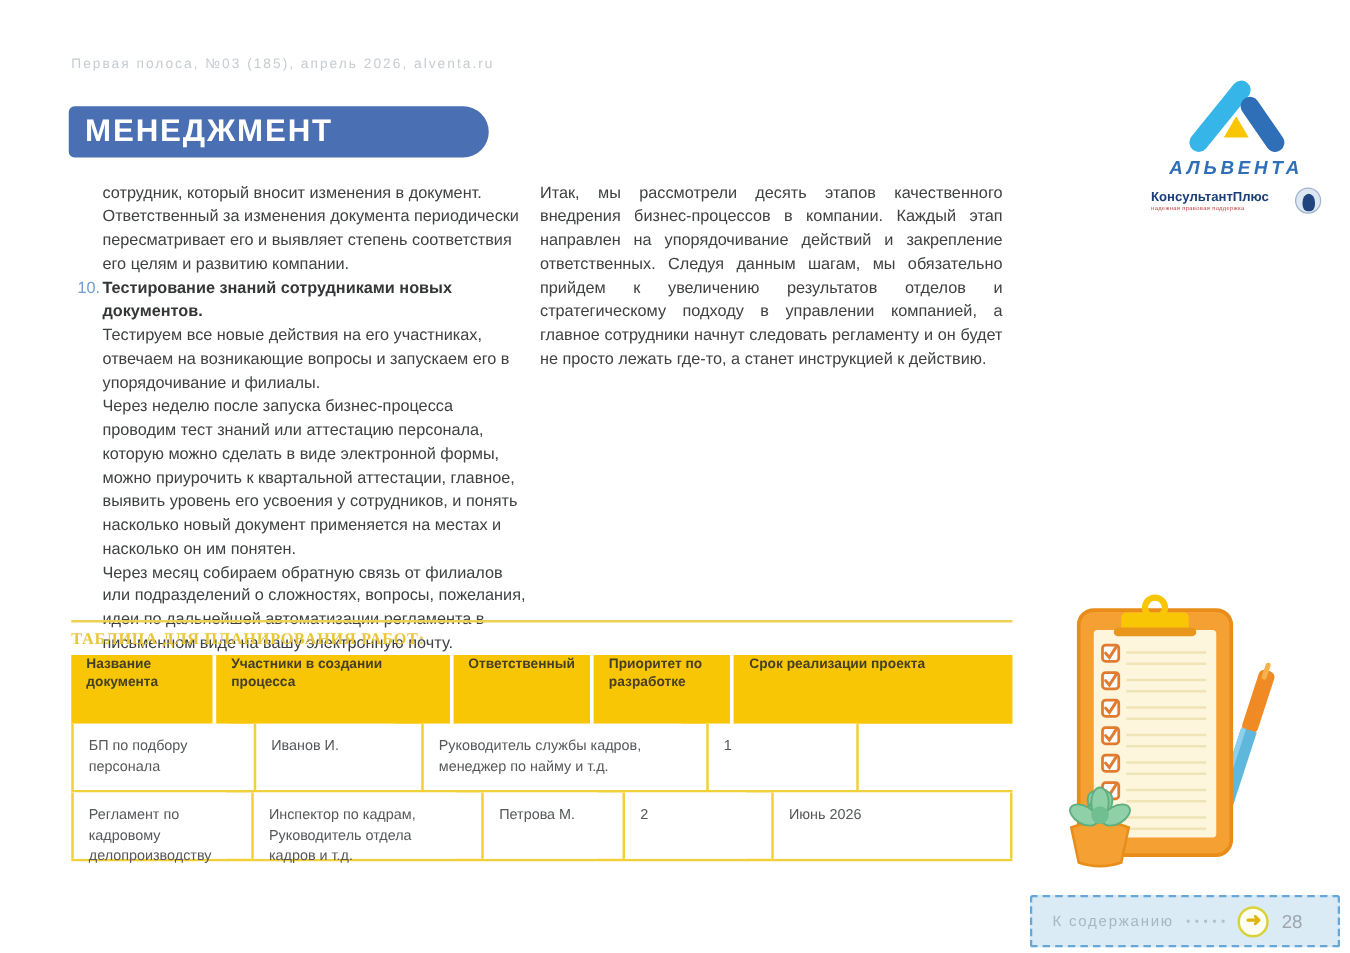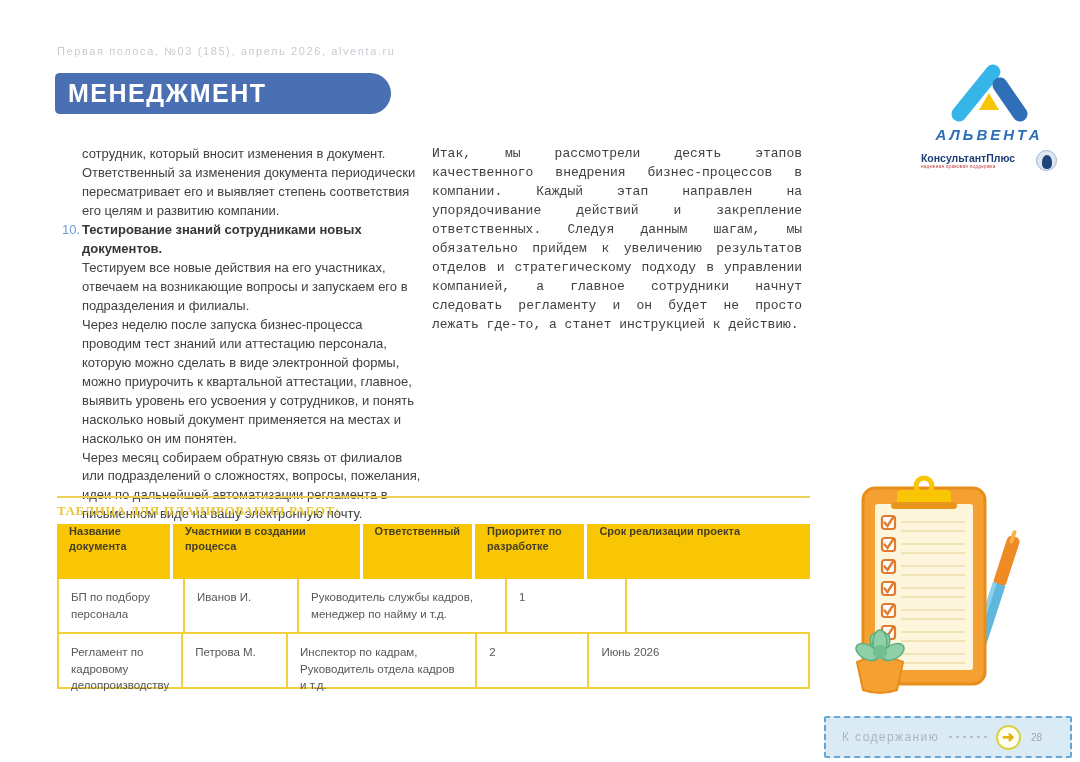--- a/index.html
+++ b/index.html
@@ -11,21 +11,21 @@
   }
 
   
   .meta-line {
     position:absolute; left:57px; top:33px;
     font-size:11px; letter-spacing:1.6px; color:#c7ccd1;
   }
 
   
   .section-banner {
-    position:absolute; left:55px; top:61px; width:336px; height:41px;
+    position:absolute; left:55px; top:73px; width:336px; height:41px;
     background:#4a6fb3; border-radius:5px 22px 22px 5px;
     display:flex; align-items:center; padding-left:13px;
   }
   .section-banner span {
     color:#ffffff; font-weight:bold; font-size:25px; letter-spacing:1.5px;
   }
 
   
   .logo-block { position:absolute; left:928px; top:52px; width:122px; text-align:center; }
   .logo-mark { display:block; margin:0 auto; }
@@ -35,40 +35,40 @@
   .partner-name { display:block; color:#1c3e78; font-weight:bold; font-size:10.5px; }
   .partner-tagline { display:block; color:#c23b3b; font-size:4.6px; letter-spacing:.3px; }
   .partner-emblem { width:21px; height:21px; border-radius:50%; background:#dde7f2; border:1px solid #9fb4cd;
     position:relative; overflow:hidden; flex:0 0 auto; }
   .partner-emblem::after { content:""; position:absolute; left:5px; top:4px; width:10px; height:14px;
     background:#20457c; border-radius:50% 50% 40% 40%; }
 
   
   .col { position:absolute; top:133px; font-size:13px; line-height:1.46; color:#3e4042; }
   .col-left  { left:62px;  width:360px; }
-  .col-right { left:432px; width:370px; text-align:justify;font-family:Liberation Mono, monospace; }
+  .col-right { left:432px; width:370px; text-align:justify; }
   .col-left .intro { padding-left:20px; }
   .list-item { position:relative; padding-left:20px; }
   .list-item .num { position:absolute; left:0; top:0; color:#6e9cd3; }
   .list-item .item-title { font-weight:bold; color:#333537; }
   .list-item p { margin:0; }
 
   
   .table-rule { position:absolute; left:57px; top:484px; width:753px; height:2px; background:#ecd154; }
   .table-title { position:absolute; left:57px; top:491px; font-weight:bold; font-size:13px;
     letter-spacing:.6px; color:#e9c73a;font-family:Liberation Serif, serif; }
   .plan-table { position:absolute; left:57px; top:512px; width:753px; }
   .t-row { display:flex; width:100%; }
   .t-head .t-cell {
     background:#f9c606; color:#463f24; font-weight:bold; font-size:11px; line-height:1.35;
     padding:0 12px; height:55px; border-right:3px solid #ffffff;
   }
   .t-head .t-cell:last-child { border-right:none; }
   .t-body { border-bottom:2px solid #f2d03c; }
-  .t-body .t-row { border-top:2px solid #f2d03c; }
+  .t-body .t-row { border-top:2px solid #f2d03c;gap:20px; }
   .t-body .t-row:first-child { border-top:none; }
   .t-body .t-cell {
     background:#ffffff; color:#55575a; font-size:11.5px; line-height:1.45;
     padding:10px 12px; height:53px; border-left:2px solid #f2d03c;
   }
   .t-body .t-cell:last-child { border-right:2px solid #f2d03c; }
   .c1 { width:126px; } .c2 { width:114px; } .c3 { width:208px; } .c4 { width:122px; } .c5 { width:245px; }
   .t-body .c1 { width:126px; } 
 
   
@@ -85,21 +85,21 @@
     flex:1; height:4px; margin:0 8px;
     background-image:radial-gradient(circle, #b4bfc7 1.1px, transparent 1.4px);
     background-size:7px 4px; background-repeat:repeat-x; background-position:left center;
   }
   .arrow-circle {
     width:25px; height:25px; border-radius:50%; background:#fffef2;
     border:2.5px solid #d9d23b; display:flex; align-items:center; justify-content:center;
     flex:0 0 auto;
   }
   .arrow-circle span { color:#e0b50f; font-size:15px; font-weight:bold; line-height:1; transform:translateY(-1px); }
-  .page-num { color:#9fa6ad; font-size:10px; margin-left:10px; }
+  .page-num { color:#9fa6ad; font-size:15px; margin-left:10px; }
 </style>
 </head>
 <body>
 
 <div class="page">
 
   <div class="meta-line">Первая полоса, №03 (185), апрель 2026, alventa.ru</div>
 
   <div class="section-banner">
     <span>МЕНЕДЖМЕНТ</span>
@@ -119,21 +119,21 @@
       </div>
       <div class="partner-emblem"></div>
     </div>
   </div>
 
   <div class="col col-left">
     <div class="intro">сотрудник, который вносит изменения в документ. Ответственный за изменения документа периодически пересматривает его и выявляет степень соответствия его целям и развитию компании.</div>
     <div class="list-item">
       <span class="num">10.</span>
       <div class="item-title">Тестирование знаний сотрудниками новых документов.</div>
-      <p>Тестируем все новые действия на его участниках, отвечаем на возникающие вопросы и запускаем его в подразделения и филиалы.</p>
+      <p>Тестируем все новые действия на его участниках, отвечаем на возникающие вопросы и запускаем его в упорядочивание и филиалы.</p>
       <p>Через неделю после запуска бизнес-процесса проводим тест знаний или аттестацию персонала, которую можно сделать в виде электронной формы, можно приурочить к квартальной аттестации, главное, выявить уровень его усвоения у сотрудников, и понять насколько новый документ применяется на местах и насколько он им понятен.</p>
       <p>Через месяц собираем обратную связь от филиалов или подразделений о сложностях, вопросы, пожелания, идеи по дальнейшей автоматизации регламента в письменном виде на вашу электронную почту.</p>
       <p>Дорабатываем документ при необходимости.</p>
     </div>
   </div>
 
   <div class="col col-right">
     <p>Итак, мы рассмотрели десять этапов качественного внедрения бизнес-процессов в компании. Каждый этап направлен на упорядочивание действий и закрепление ответственных.  Следуя данным шагам, мы обязательно прийдем к увеличению результатов отделов и стратегическому подходу в управлении компанией, а главное сотрудники начнут следовать регламенту и он будет не просто лежать где-то, а станет инструкцией к действию.</p>
   </div>
 
@@ -150,22 +150,22 @@
     </div>
     <div class="t-body">
       <div class="t-row">
         <div class="t-cell c1">БП по подбору персонала</div>
         <div class="t-cell c2">Иванов И.</div>
         <div class="t-cell c3">Руководитель службы кадров, менеджер по найму и т.д.</div>
         <div class="t-cell c4">1</div>
       </div>
       <div class="t-row">
         <div class="t-cell c1">Регламент по кадровому делопроизводству</div>
+        <div class="t-cell c3">Инспектор по кадрам, Руководитель отдела кадров и т.д.</div>
         <div class="t-cell c2">Петрова М.</div>
-        <div class="t-cell c3">Инспектор по кадрам, Руководитель отдела кадров и т.д.</div>
         <div class="t-cell c4">2</div>
         <div class="t-cell c5">Июнь 2026</div>
       </div>
     </div>
   </div>
 
   <svg class="illustration" width="185" height="235" viewBox="0 0 185 235">
 
     <g transform="rotate(18 142 150)">
       <rect x="136" y="62" width="13" height="52" rx="5" fill="#f08a24"></rect>

